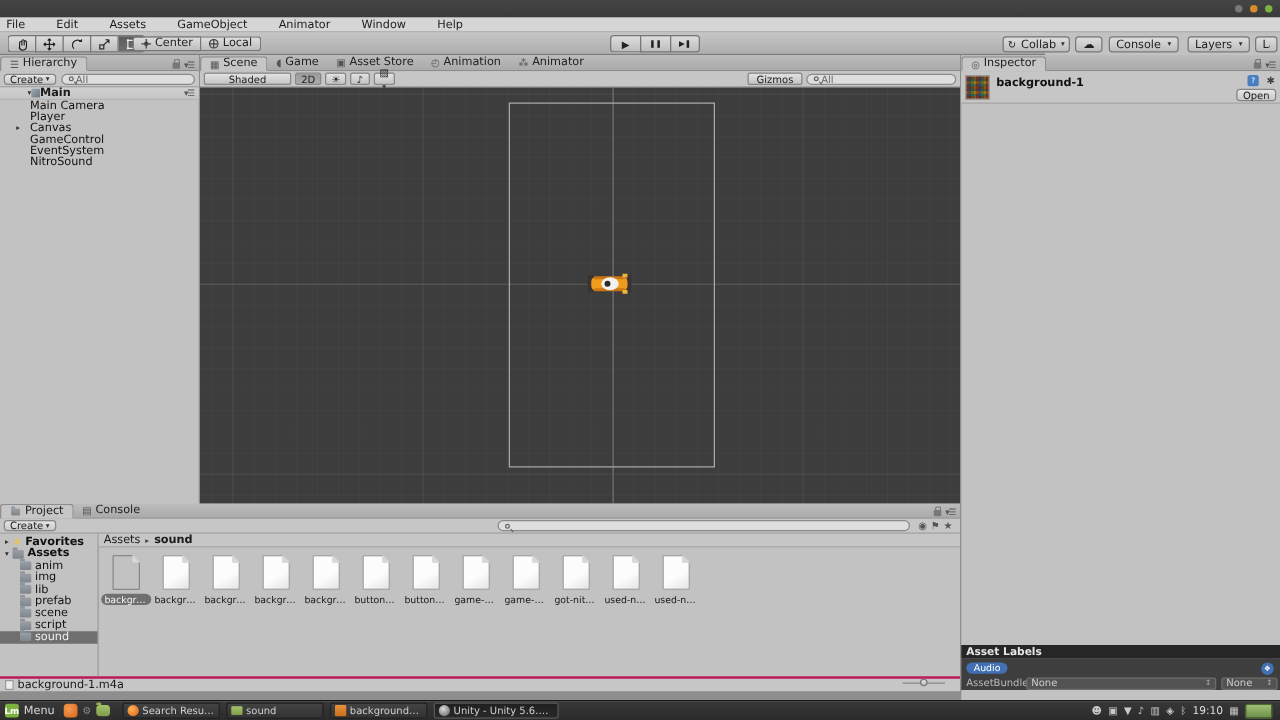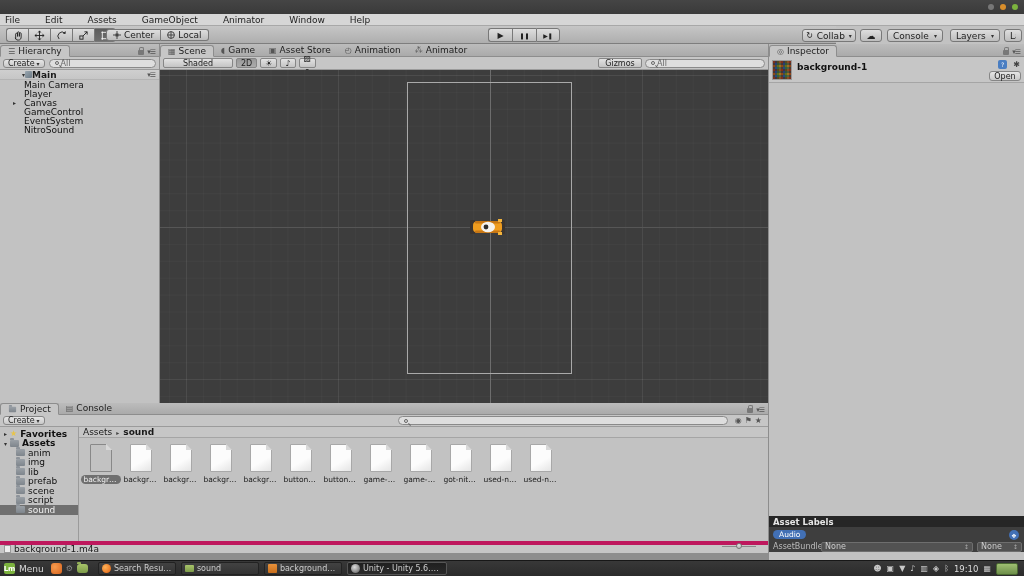--- a/index.html
+++ b/index.html
@@ -142,21 +142,21 @@
   .file { width:37px; display:flex; flex-direction:column; align-items:center; padding-top:3px; }
   .doc { width:22px; height:28px; background:linear-gradient(150deg,#fcfcfc 60%,#e4e4e4); border:1px solid #a8a8a8;
     border-radius:1px; position:relative; }
   .doc::after { content:""; position:absolute; top:-1px; right:-1px; width:0; height:0;
     border-top:6px solid #c2c2c2; border-left:6px solid #d8d8d8; }
   .file.selected .doc { background:none; border:1px solid #888; }
   .flabel { margin-top:3px; font-size:7.5px; color:#1a1a1a; max-width:40px; white-space:nowrap; overflow:hidden;
     text-overflow:ellipsis; padding:0 3px; }
   .file.selected .flabel { background:#6f6f6f; color:#f2f2f2; border-radius:5px; }
   #proj-status { position:absolute; left:0; top:138px; width:768px; height:12px; background:#c6c6c6;
-    border-top:4px solid #be185d; display:flex; align-items:center; gap:3px; padding-left:4px; }
+    border-top:2px solid #be185d; display:flex; align-items:center; gap:3px; padding-left:4px; }
   #proj-status .doc-mini { width:7px; height:8px; background:#eee; border:1px solid #999; }
   #zoom-slider { position:absolute; right:12px; top:142px; width:34px; height:3px; }
   #zoom-slider .track { position:absolute; left:0; top:1px; width:34px; height:1px; background:#8a8a8a; }
   #zoom-slider .knob { position:absolute; left:14px; top:-2px; width:6px; height:6px; border-radius:50%;
     background:linear-gradient(#e8e8e8,#bdbdbd); border:1px solid #777; }
   #win-bottom-strip { left:0; top:553px; width:768px; height:7px; background:#8e8e8e; }
 
   
   #taskbar { left:0; top:560px; width:1024px; height:16px; background:linear-gradient(#383838,#2b2b2b);
     border-top:1px solid #171717; display:flex; align-items:center; color:#d8d8d8; }

